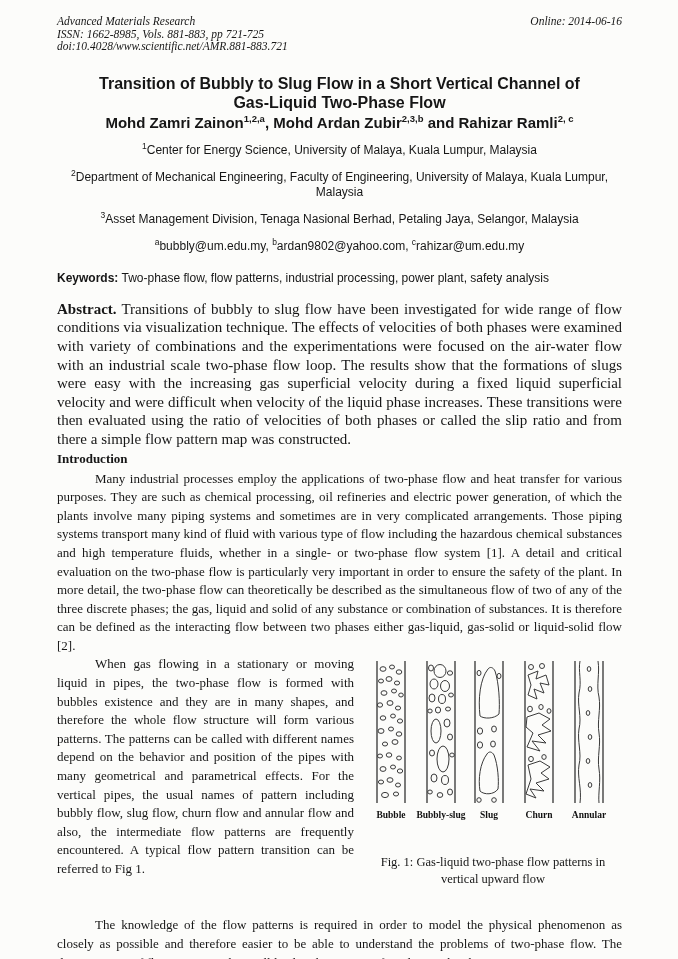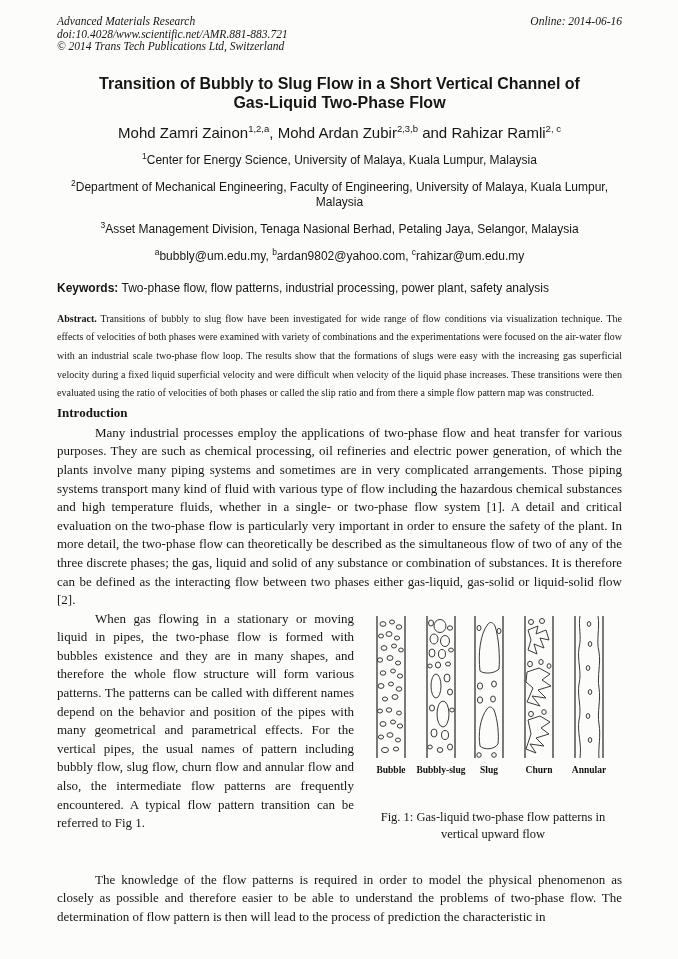--- a/index.html
+++ b/index.html
@@ -10,53 +10,53 @@
   }
   
   .hdr { display:flex; justify-content:space-between; align-items:flex-start;
          font-style:italic; font-size:11.5px; line-height:12.6px; }
   .hdr-left div { white-space:nowrap; }
   .hdr-right { white-space:nowrap; }
   
   .title { margin:21px 0 0; text-align:center;
            font-family:"Liberation Sans", sans-serif; font-size:16px;
            font-weight:bold; line-height:19.5px; }
-  .authors { margin-top:10px; text-align:center;
-             font-family:"Liberation Sans", sans-serif; font-size:15px; }
+  .authors { text-align:center;
+             font-family:"Liberation Sans", sans-serif; font-size:15px;font-weight:bold; }
   .authors sup { font-size:9.5px; }
   .affil, .emails { margin-top:8px; text-align:center;
              font-family:"Liberation Sans", sans-serif; font-size:12px; line-height:15px; }
   .affil sup, .emails sup { font-size:8.5px; }
   
   .keywords { margin-top:17px; font-family:"Liberation Sans", sans-serif; font-size:12px; }
   .keywords .kw-label { font-weight:bold; }
   
-  .abstract { margin:15px 0 0; font-size:10px; line-height:18.6px; text-align:justify; }
+  .abstract { margin:15px 0 0; font-size:15px; line-height:18.6px; text-align:justify; }
   .abstract .abs-label { font-weight:bold; }
   .sec-heading { margin:2px 0 3px; font-size:13px; font-weight:bold; }
   p.body { margin:0; font-size:13px; line-height:18.6px; text-align:justify; text-indent:38px; }
   p.para3 { clear:both; margin-top:9px; }
   
   figure.fig { float:right; width:258px; margin:6px 0 28px 10px; text-align:center; }
   figure.fig svg { display:block; margin:0 auto; }
   figcaption { font-size:12.5px; line-height:17px; margin-top:31px; }
   .fig-stroke { stroke:#3a3a3a; fill:none; stroke-width:1; }
   .fig-wall { stroke:#333; stroke-width:1.3; }
   .fig-label { font-family:"Liberation Serif", serif; font-weight:bold; font-size:9.5px; fill:#111; }
 </style>
 </head>
 <body>
 
 <div class="page">
 
   <div class="hdr">
     <div class="hdr-left">
       <div>Advanced Materials Research</div>
+      <div>ISSN: 1662-8985, Vols. 881-883, pp 721-725</div>
       <div>doi:10.4028/www.scientific.net/AMR.881-883.721</div>
-      <div>© 2014 Trans Tech Publications Ltd, Switzerland</div>
     </div>
     <div class="hdr-right">Online: 2014-06-16</div>
   </div>
 
   <div class="title">
     <span>Transition of Bubbly to Slug Flow in a Short Vertical Channel of</span><br>
     <span>Gas-Liquid Two-Phase Flow</span>
   </div>
 
   <div class="authors"><span><span>Mohd Zamri Zainon</span><sup>1,2,a</sup><span>, </span></span><span><span>Mohd Ardan Zubir</span><sup>2,3,b</sup><span> and </span></span><span><span>Rahizar Ramli</span><sup>2, c</sup><span></span></span></div>

